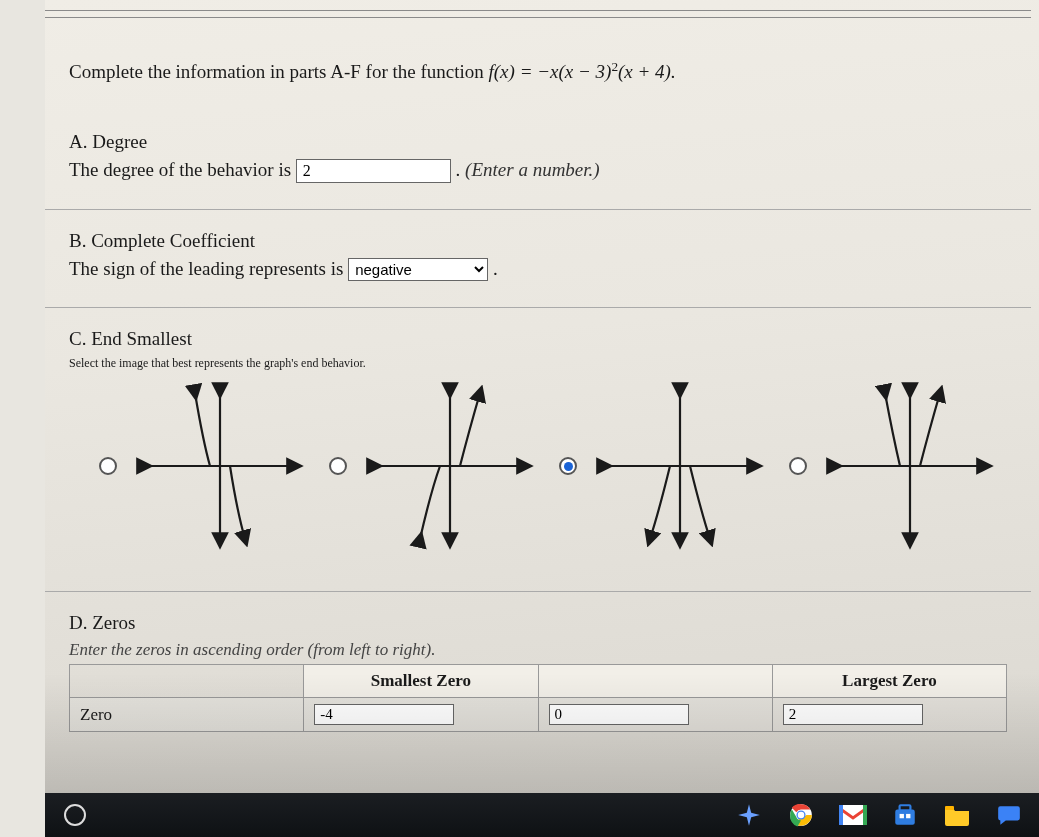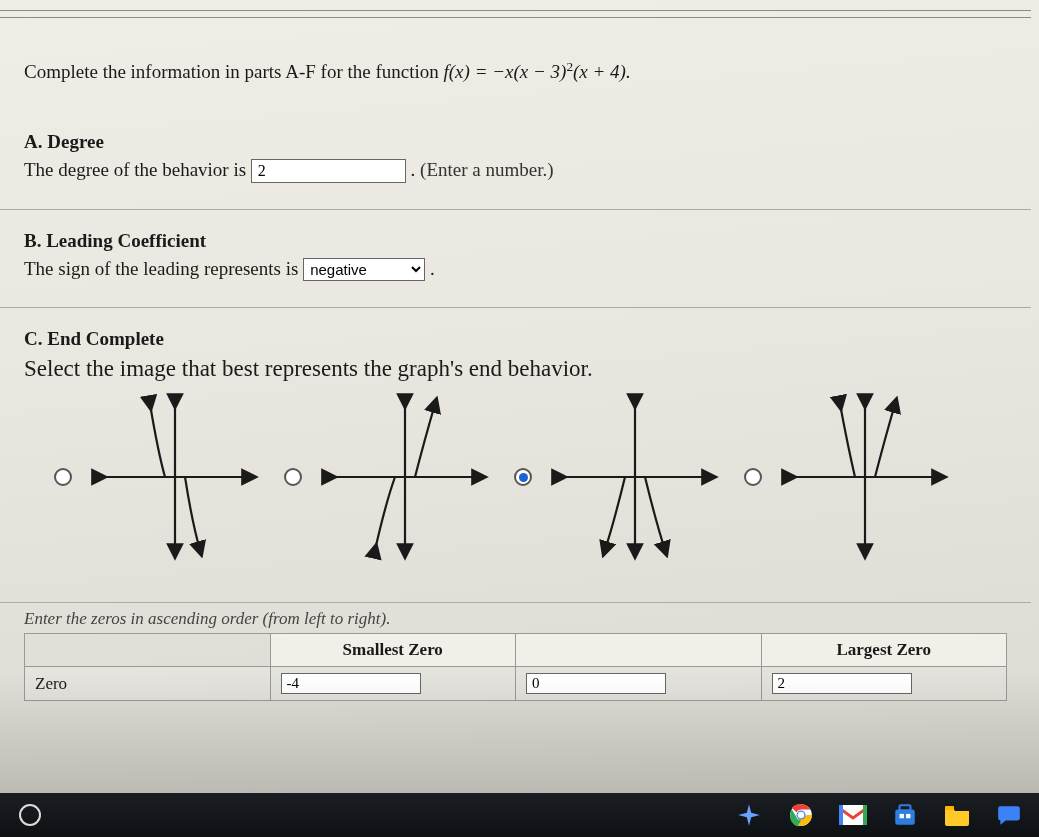--- a/index.html
+++ b/index.html
@@ -8,65 +8,67 @@
     font-family: Georgia, 'Times New Roman', serif;
     background: #e8e6e0;
     color: #1a1a1a;
     width: 1039px;
   }
   .page {
     background: linear-gradient(175deg, #f0ede6 0%, #eae7e0 40%, #dad7d0 100%);
     min-height: 837px;
     padding: 10px 8px 0 0;
     position: relative;
+    margin-left: 45px;
   }
   .content {
     padding: 0 24px;
   }
   hr.sep {
     border: none;
     border-top: 1px solid #8a8a8a;
     margin: 0;
   }
   hr.sep-light {
     border: none;
     border-top: 1px solid #aaa;
     margin: 0;
   }
   .intro {
     padding: 22px 0 28px 0;
     font-size: 19px;
   }
   .section-h {
-    font-weight: bold;
+    font-weight: normal;
     font-size: 19px;
     margin: 20px 0 6px 0;
   }
   .section-p {
     font-size: 19px;
     margin: 0 0 26px 0;
   }
   .hint {
+    font-style: italic;
     color: #333;
   }
   input.text-input {
     font-family: inherit;
     font-size: 16px;
     padding: 2px 6px;
     border: 1px solid #666;
     background: #fff;
     width: 155px;
   }
   select.select {
     font-family: Arial, sans-serif;
     font-size: 15px;
     padding: 1px 2px;
     border: 1px solid #666;
     background: #fff;
-    width: 122px;
+    width: 140px;
   }
   
   .math { font-style: italic; }
   .sup { font-size: 0.7em; vertical-align: super; font-style: normal; }
   
   .eb-row {
     display: flex;
     align-items: center;
     gap: 24px;
     padding: 10px 0 40px 30px;
@@ -185,34 +187,34 @@
     <p class="section-p">
       <span>The degree of the behavior is </span>
       <input class="text-input" type="text" value="2" style="">
       <span>. </span>
       <span class="hint">(Enter a number.)</span>
     </p>
   </div>
   <hr class="sep-light">
 
   <div class="content">
-    <div class="section-h">B. Leading Coefficient</div>
+    <div class="section-h">B. Complete Coefficient</div>
     <p class="section-p">
       <span>The sign of the leading represents is </span>
       <select class="select">
         <option selected="">negative</option>
       </select>
       <span> .</span>
     </p>
   </div>
   <hr class="sep-light">
 
   <div class="content">
-    <div class="section-h">C. End Complete</div>
-    <p style="margin:0;font-size:23px">Select the image that best represents the graph's end behavior.</p>
+    <div class="section-h">C. End Smallest</div>
+    <p style="margin:0;font-size:12px">Select the image that best represents the graph's end behavior.</p>
 
     <div class="eb-row">
 
       <div class="eb-opt">
         <span class="radio"></span>
         <svg class="eb-svg" viewBox="0 0 170 170">
           <defs>
               <marker id="ah1" markerWidth="8" markerHeight="8" refX="4" refY="4" orient="auto">
                 <path class="arrowhead" d="M0,0 L8,4 L0,8 z"></path>
               </marker>
@@ -266,20 +268,21 @@
           <line x1="85" y1="10" x2="85" y2="160" marker-start="url(#ah4)" marker-end="url(#ah4)"></line>
           <path d="M60,12 Q68,55 75,85" marker-start="url(#ah4)"></path>
           <path d="M95,85 Q104,50 115,12" marker-end="url(#ah4)"></path>
         </svg>
       </div>
     </div>
   </div>
   <hr class="sep-light">
 
   <div class="content zeros-wrap">
+    <div class="section-h">D. Zeros</div>
     <p class="zeros-instr">Enter the zeros in ascending order (from left to right).</p>
 
     <table class="zeros">
       <tbody>
           <tr>
         <th class="blank" style="width:25%"></th>
         <th>Smallest Zero</th>
         <th></th>
         <th>Largest Zero</th>
       </tr>

